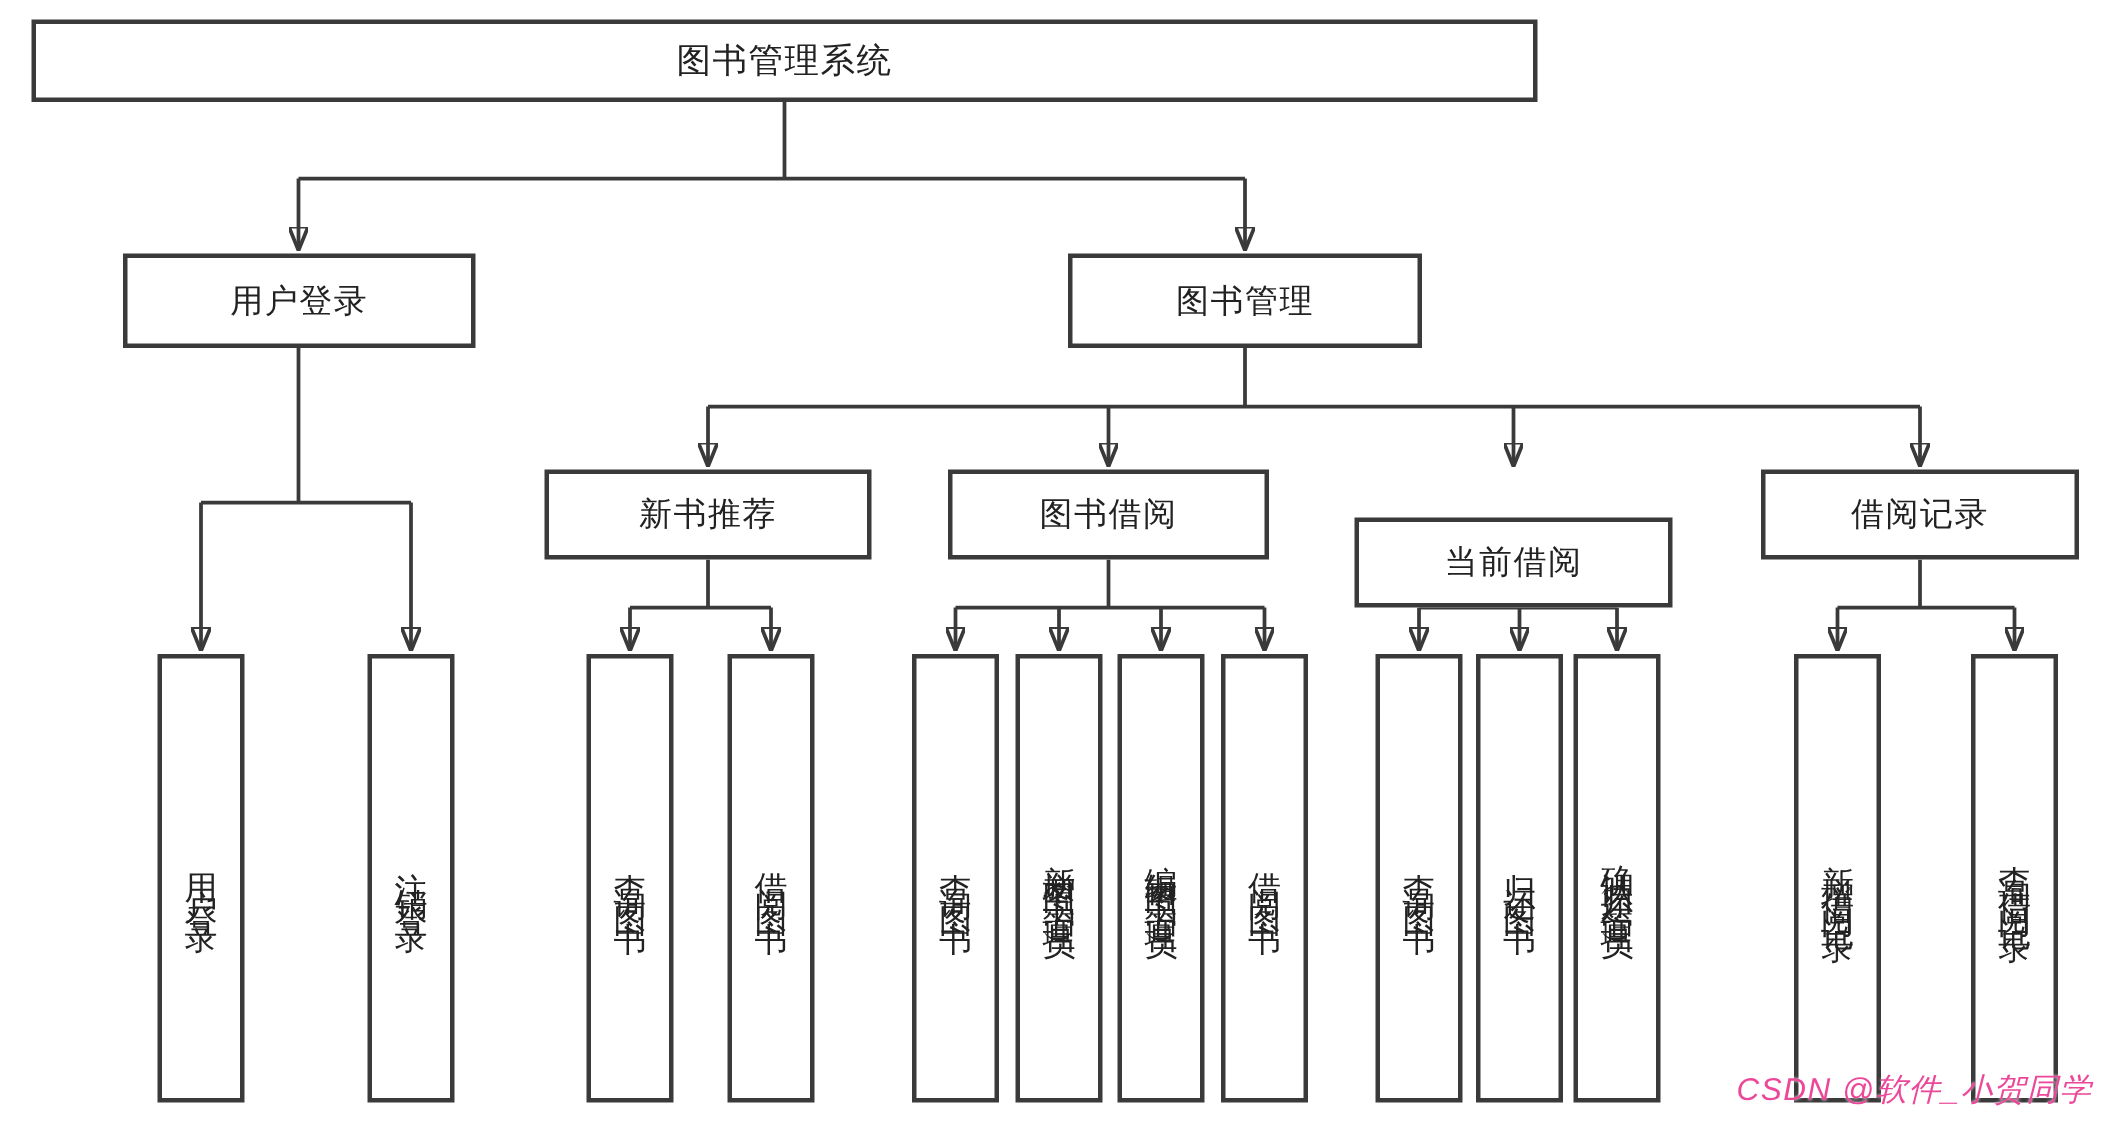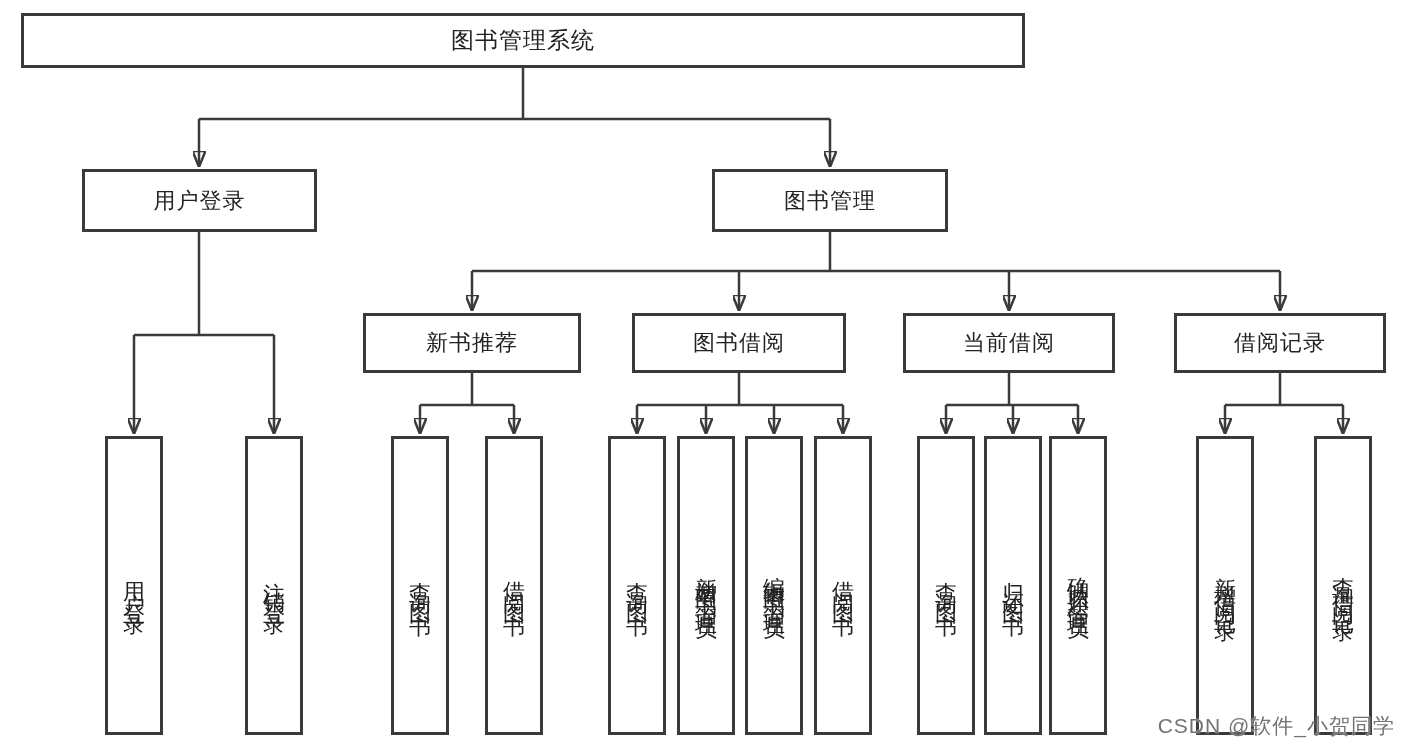--- a/index.html
+++ b/index.html
@@ -36,21 +36,21 @@
   }
   
   .n-root  { left: 21px;  top: 13px;  width: 1004px; height: 55px; font-size: 23px; }
   
   .n-l2a   { left: 82px;  top: 169px; width: 235px; height: 63px; }
   .n-l2b   { left: 712px; top: 169px; width: 236px; height: 63px; }
   
   .n-l3    { top: 313px; height: 60px; }
   .n-l3a   { left: 363px;  width: 218px; }
   .n-l3b   { left: 632px;  width: 214px; text-align: right; }
-  .n-l3c   { left: 903px;  width: 212px; }
+  .n-l3c   { left: 903px;  width: 212px; margin-top: 32px; }
   .n-l3d   { left: 1174px; width: 212px; }
   
   .leaf { top: 436px; height: 299px; width: 58px; }
   .leaf span {
     writing-mode: vertical-rl;
     font-size: 22px;
     color: #222222;
     line-height: 1;
   }
   .ls-lg span { letter-spacing: 11px; }
@@ -66,25 +66,26 @@
   .x8  { left: 814px; }
   .x9  { left: 917px; }
   .x10 { left: 984px; }
   .x11 { left: 1049px; }
   .x12 { left: 1196px; }
   .x13 { left: 1314px; }
   #watermark {
     position: absolute;
     right: 10px;
     bottom: 7px;
-    color: #737373;
+    color: #ec4899;
     font-size: 21px;
     letter-spacing: 1px;
     z-index: 10;
     text-shadow: 0 0 2px #ffffff;
+    font-style: italic;
   }
 </style>
 </head>
 <body>
 
 <div id="stage">
 
   <svg id="connectors" viewBox="0 0 1405 747" xmlns="http://www.w3.org/2000/svg">
     <defs>
       <marker id="arrow" viewBox="0 0 16 13" markerUnits="userSpaceOnUse" markerWidth="16" markerHeight="13" refX="15" refY="6.5" orient="auto">

